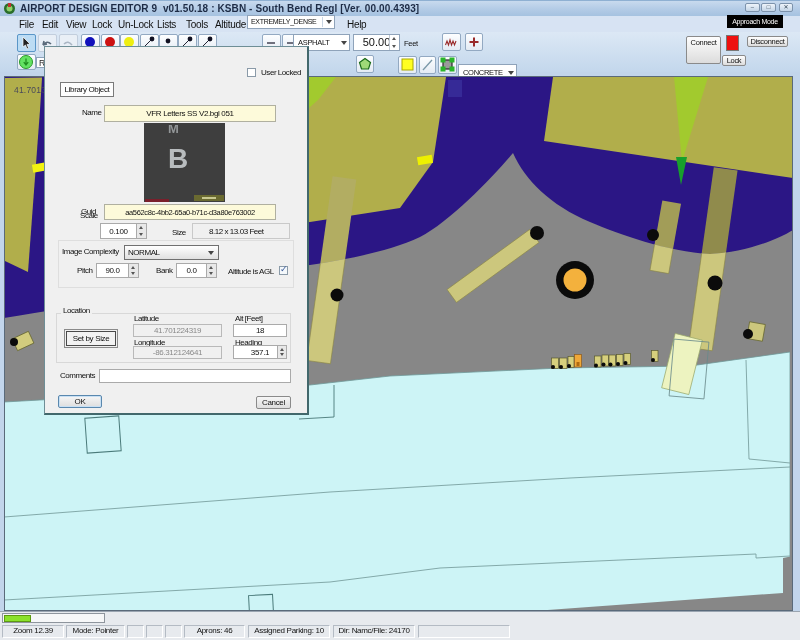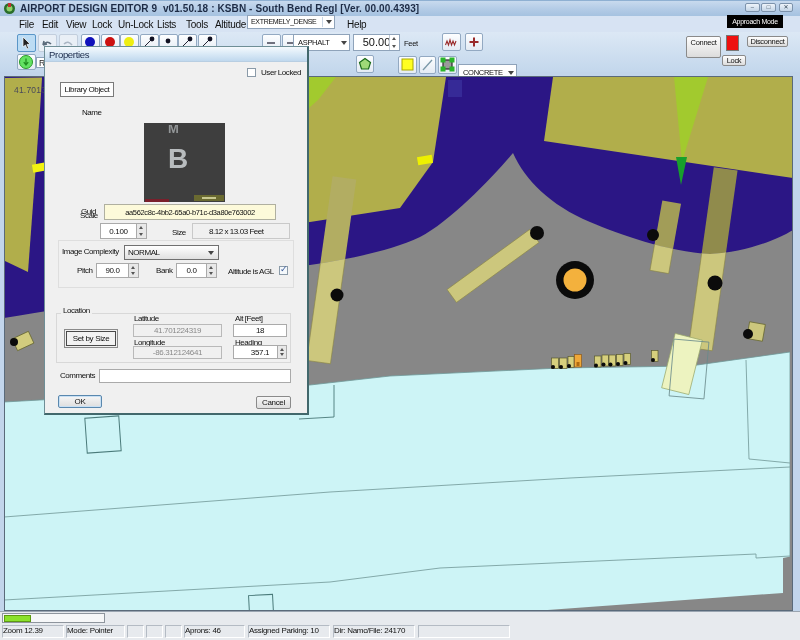--- a/index.html
+++ b/index.html
@@ -42,21 +42,21 @@
 
 
 #progressrow { position:absolute; left:0; top:611px; width:800px; height:13px;
   background:#e7eaee; border-top:1px solid #9aa5b1; }
 #progbox { position:absolute; left:2px; top:1px; width:103px; height:10px;
   border:1px solid #8e959d; background:#f6f7f8; }
 #progfill { position:absolute; left:1px; top:1px; width:27px; height:7px; background:#8be22c;
   border:1px solid #5d9a12; }
 #statusbar { position:absolute; left:0; top:624px; width:800px; height:16px; background:#e7eaee; }
 .scell { position:absolute; top:1px; height:13px; border:1px solid #b4bbc4; border-right-color:#fff;
-  border-bottom-color:#fff; font-size:8px; letter-spacing:-0.3px; text-align:left; color:#111; }
+  border-bottom-color:#fff; font-size:8px; letter-spacing:-0.3px; text-align:center; color:#111; }
 
 
 #dlg { position:absolute; left:44px; top:46px; width:265px; height:369px; background:#f0f0f0;
   border:1px solid #6e8e96; border-right:2px solid #42686c; border-bottom:2px solid #42686c; }
 #dlgtitle { position:absolute; left:0; top:0; width:100%; height:15px;
   background:linear-gradient(180deg,#f5f9fd 0%,#dcebf7 45%,#c0d8ee 100%); border-bottom:1px solid #b8cee2; }
 #dlgtitle span { position:absolute; left:4px; top:2px; font-size:9.5px; letter-spacing:-0.3px; color:#1a2a4a; }
 .dl { position:absolute; font-size:8px; letter-spacing:-0.45px; color:#101010; white-space:nowrap; }
 .dfield { position:absolute; border:1px solid #aaa; background:#fff; font-size:8px;
   letter-spacing:-0.35px; color:#101010; text-align:center; }
@@ -160,21 +160,21 @@
         <path d="M2.5,11 L4,7 L5.5,11 L7,6 L8.5,11 L10,7 L11.5,11 L13,7" fill="none" stroke="#9a2a2a" stroke-width="1.1"></path>
       </svg>
   </div>
   <div class="tbtn" style="left:465px;top:1px;width:18px;height:18px">
     <svg width="16" height="16">
         <path d="M8,3.5 L8,12.5 M3.5,8 L12.5,8" stroke="#9a2a2a" stroke-width="2"></path>
       </svg>
   </div>
 
   <div class="pbtn" style="left:727px;top:-17px;width:56px;height:13px;background:#000;color:#fff;line-height:12px;border-color:#000;border-radius:0;font-size:7px">Approach Mode</div>
-  <div class="pbtn" style="left:686px;top:4px;width:35px;height:22px;line-height:11px">Connect</div>
+  <div class="pbtn" style="left:686px;top:4px;width:35px;height:28px;line-height:11px">Connect</div>
   <div class="abs" style="left:726px;top:3px;width:13px;height:16px;background:#ee1111;border:1px solid #777"></div>
   <div class="pbtn" style="left:747px;top:4px;width:41px;height:11px;line-height:10px">Disconnect</div>
   <div class="pbtn" style="left:722px;top:23px;width:24px;height:11px;line-height:10px">Lock</div>
 
   <div class="tbtn" style="left:17px;top:22px;height:16px">
     <svg width="17" height="14">
         <circle cx="8" cy="7" r="6.5" fill="#63e263" stroke="#2a9a2a"></circle>
         <path d="M8,3.5 L8,9.5 M5.8,7.2 L8,10 L10.2,7.2" stroke="#1f8f1f" stroke-width="1.3" fill="none"></path>
       </svg>
   </div>
@@ -309,28 +309,26 @@
   <div class="scell" style="left:127px;width:17px"></div>
   <div class="scell" style="left:146px;width:17px"></div>
   <div class="scell" style="left:165px;width:17px"></div>
   <div class="scell" style="left:184px;width:61px">Aprons: 46</div>
   <div class="scell" style="left:248px;width:82px">Assigned Parking: 10</div>
   <div class="scell" style="left:333px;width:82px">Dir: Namc/File: 24170</div>
   <div class="scell" style="left:418px;width:92px"></div>
 </div>
 
 <div id="dlg">
-  <div id="dlgtitle">
-      <span>Properties</span>
-    </div>
   <div class="cb" style="left:202px;top:21px"></div>
   <div class="dl" style="left:216px;top:21px">User Locked</div>
   <div class="dbtn" style="left:15px;top:35px;width:54px;height:15px;line-height:14px;border-radius:0;border-color:#7a7a7a;background:#fdfdfd">Library Object</div>
 
   <div class="dl" style="left:37px;top:61px">Name</div>
+  <div class="dfield yellow" style="left:59px;top:58px;width:172px;height:17px;line-height:16px">VFR Letters SS V2.bgl 051</div>
 
   <div class="abs" style="left:99px;top:76px;width:81px;height:79px;background:#3e3e3e">
     <div class="abs" style="left:24px;top:2px;width:15px;height:10px;color:#a8acae;font-size:13px;font-weight:bold;overflow:hidden">
         <span style="position:absolute;left:0;top:-4px;opacity:0.8">M</span>
       </div>
     <div class="abs" style="left:24px;top:20px;color:#b8bcbe;font-size:28px;font-weight:bold;font-family:'Liberation Sans'">B</div>
     <div class="abs" style="left:1px;top:76px;width:24px;height:3px;background:#7a1f2b"></div>
     <div class="abs" style="left:50px;top:72px;width:30px;height:6px;background:#6a6a30"></div>
     <div class="abs" style="left:58px;top:74px;width:14px;height:2px;background:#c8c890"></div>
   </div>

